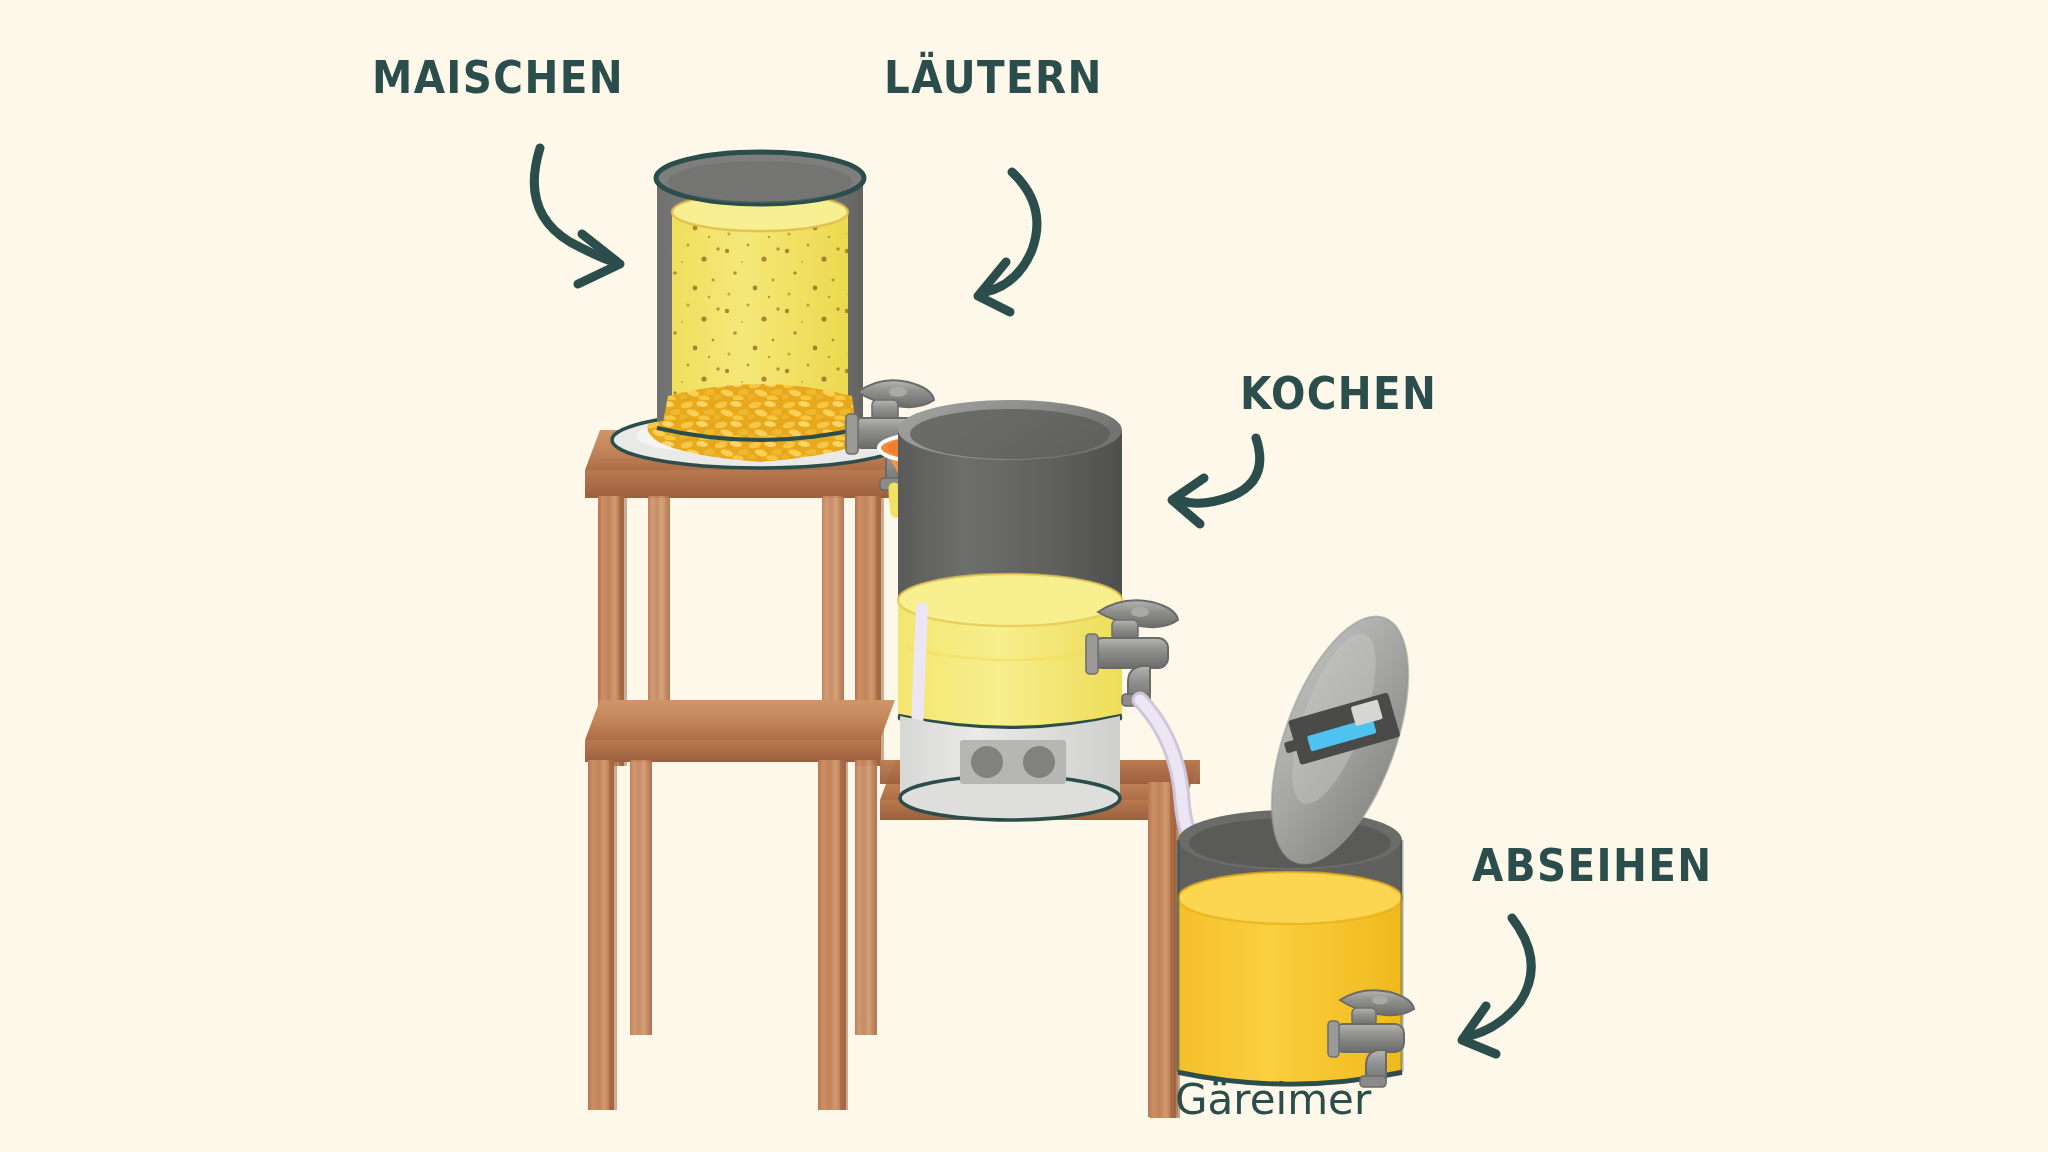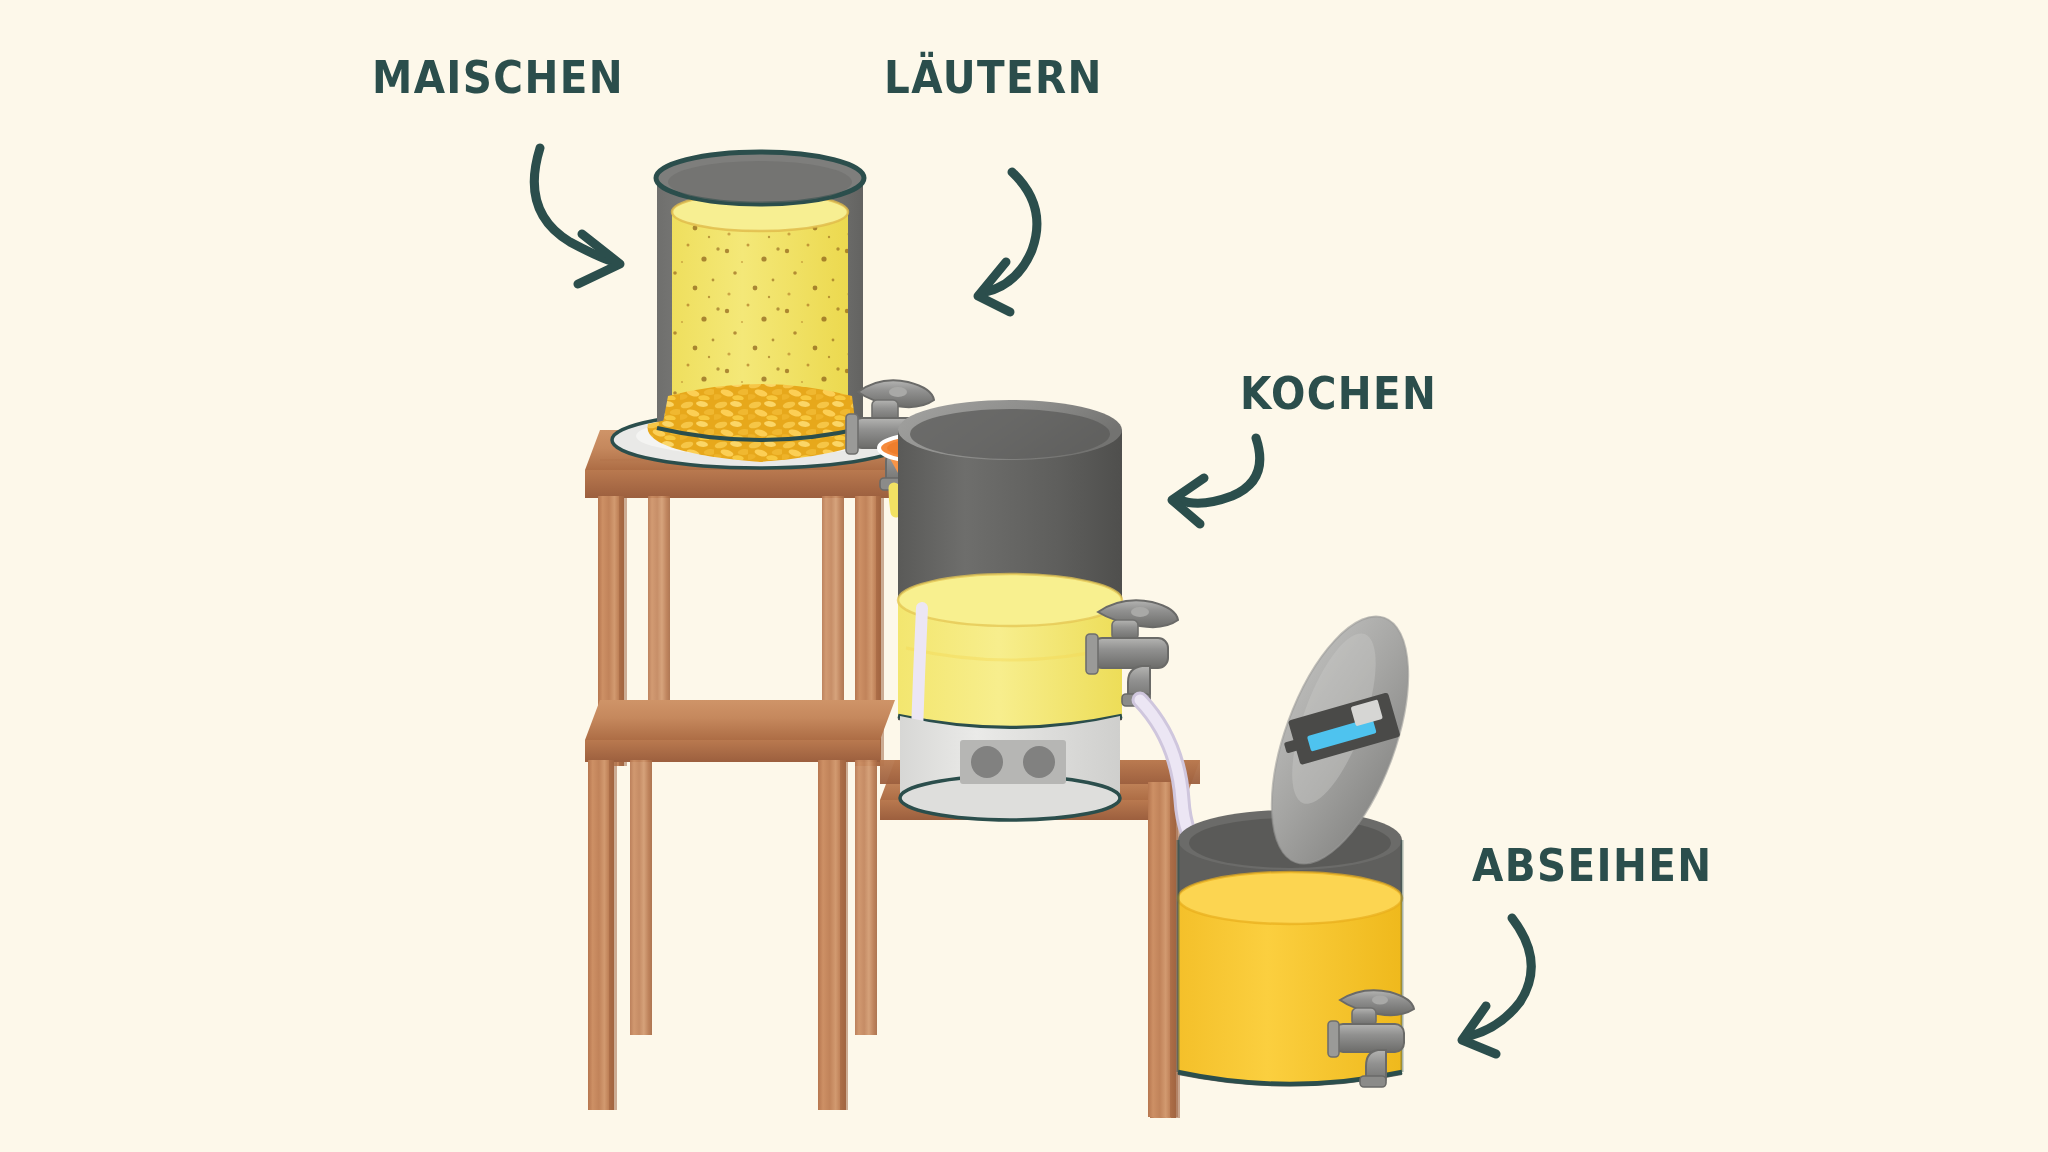--- a/index.html
+++ b/index.html
@@ -411,14 +411,15 @@
   </svg>
 
   <div class="step-label" id="lbl-maischen">MAISCHEN</div>
 
   <div class="step-label" id="lbl-laeutern">LÄUTERN</div>
 
   <div class="step-label" id="lbl-kochen">KOCHEN</div>
 
   <div class="step-label" id="lbl-abseihen">ABSEIHEN</div>
 
+  <div class="caption-label" id="lbl-gaereimer">Gäreimer</div>
 
 </div>
 
 </body></html>

